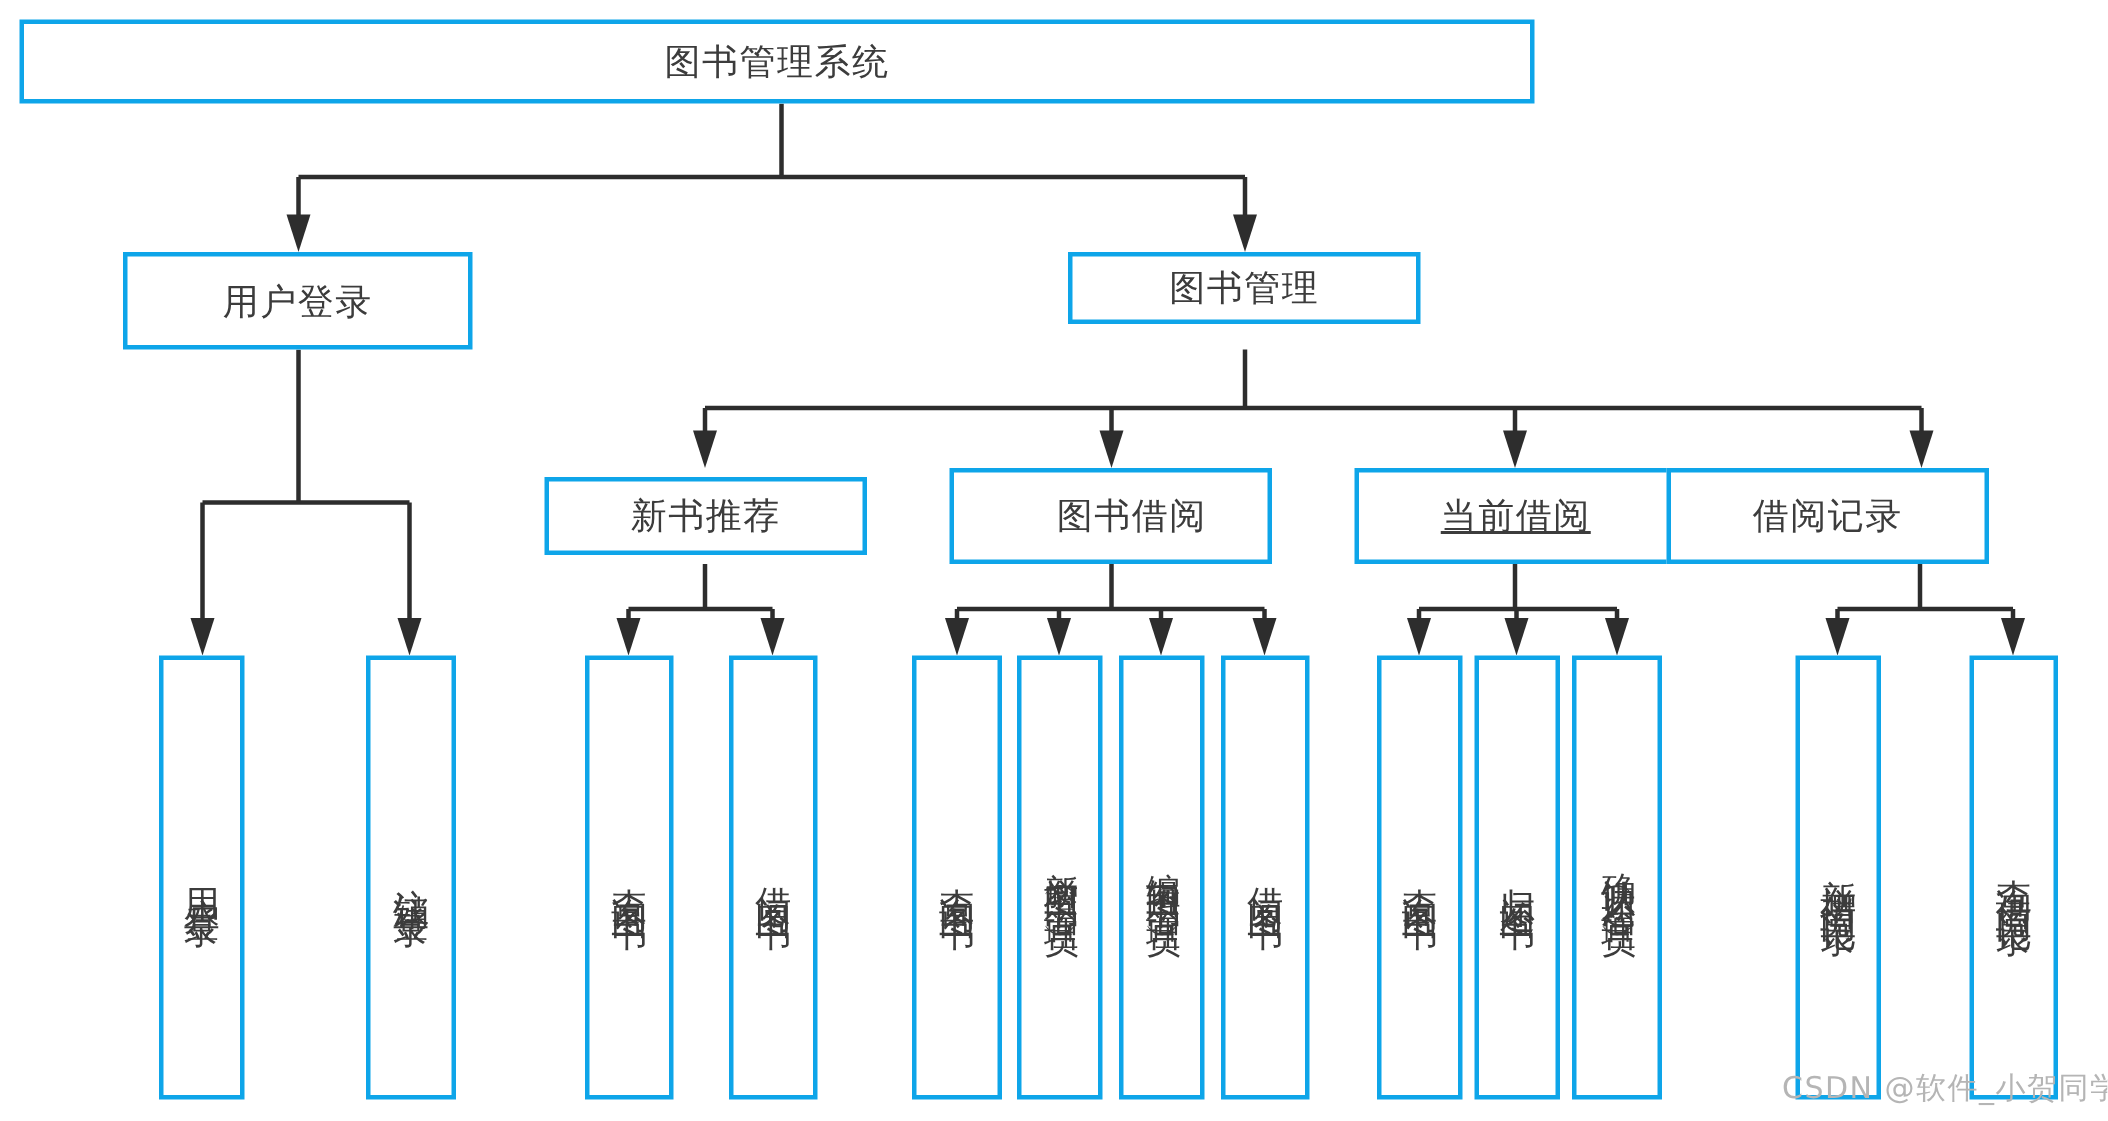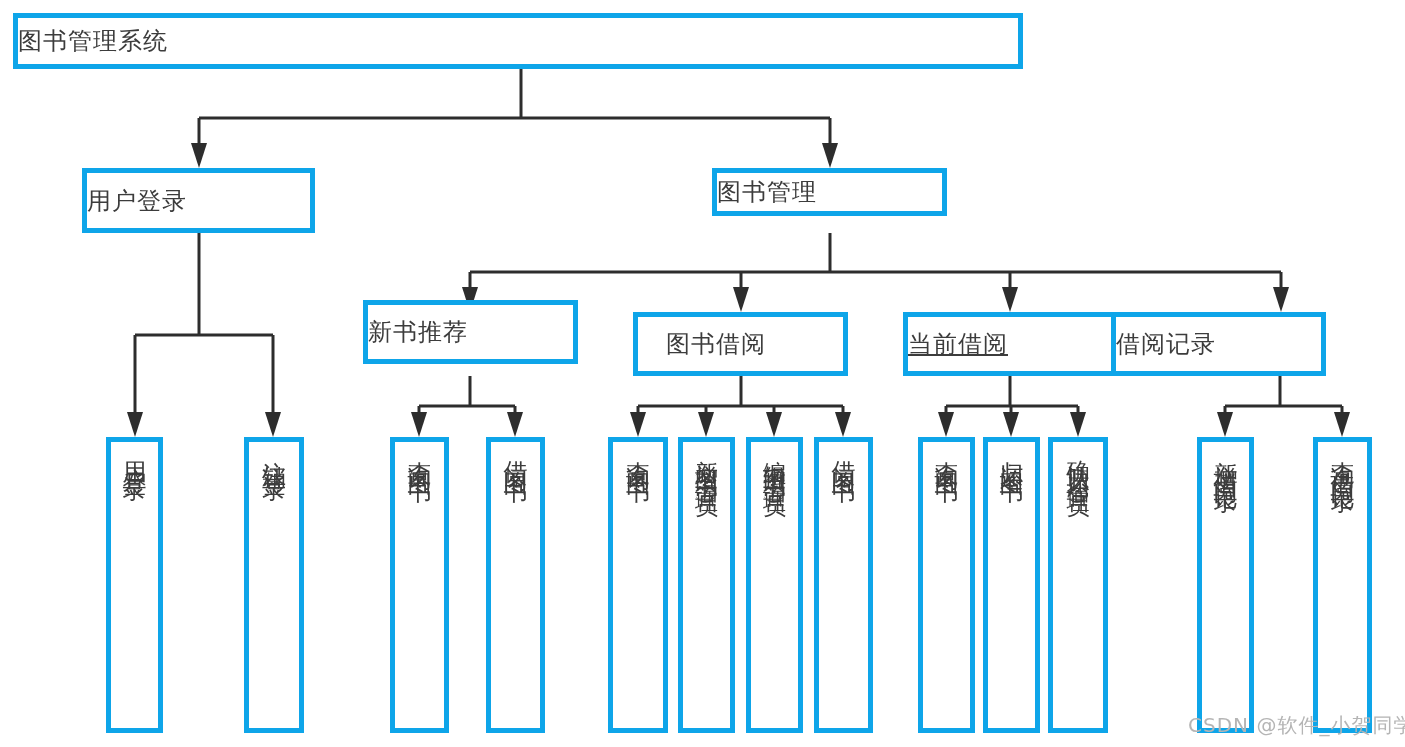--- a/index.html
+++ b/index.html
@@ -17,25 +17,26 @@
   }
   #connector-svg {
     position: absolute;
     left: 0;
     top: 0;
     z-index: 1;
   }
   .box, .vbox {
     position: absolute;
     box-sizing: border-box;
-    border: 5px solid #0ea5e9;
+    border: 3px solid #0ea5e9;
     background: #ffffff;
     color: #3c3c3c;
     display: flex;
     align-items: center;
+    justify-content: center;
     z-index: 2;
   }
   .box {
     font-size: 24px;
     letter-spacing: 1px;
     white-space: nowrap;
   }
   .vbox {
     writing-mode: vertical-rl;
     text-orientation: mixed;
@@ -122,21 +123,21 @@
     <span>图书管理系统</span>
   </div>
 
   <div class="box" style="left:82px; top:168px; width:233px; height:65px;">
     <span>用户登录</span>
   </div>
   <div class="box" style="left:712px; top:168px; width:235px; height:48px;">
     <span>图书管理</span>
   </div>
 
-  <div class="box" style="left:363px; top:300px; width:215px; height:64px;">
+  <div class="box" style="left:363px; top:318px; width:215px; height:52px;">
     <span>新书推荐</span>
   </div>
   <div class="box" style="left:633px; top:312px; width:215px; height:64px;padding-left:28px;">
     <span>图书借阅</span>
   </div>
   <div class="box" style="left:903px; top:312px; width:215px; height:64px;text-decoration:underline;">
     <span>当前借阅</span>
   </div>
   <div class="box" style="left:1111px; top:312px; width:215px; height:64px;">
     <span>借阅记录</span>

